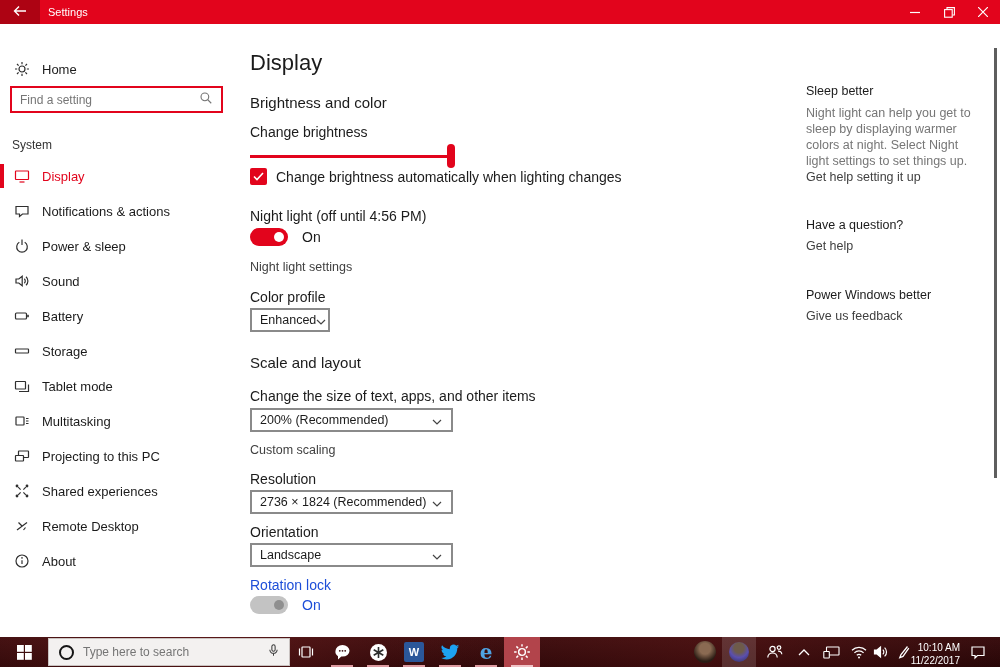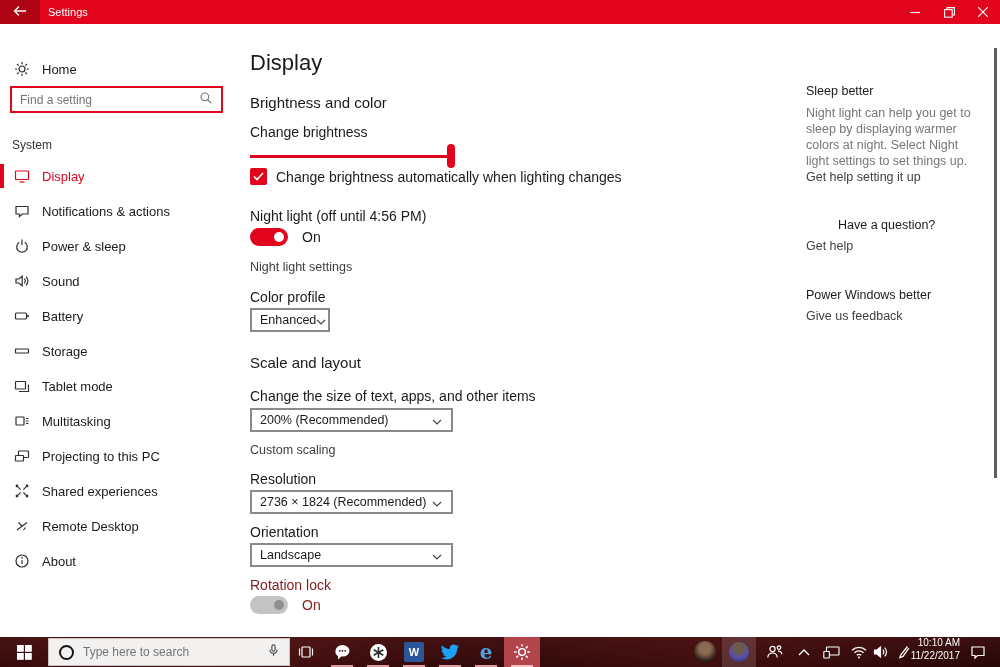--- a/index.html
+++ b/index.html
@@ -23,21 +23,21 @@
   .side-row.sel .lbl { color:#e2041c; }
   .sel-bar { position:absolute; left:0; width:4px; background:#e2041c; }
   .search-box { position:absolute; left:10px; top:50px; width:213px; height:27px; border:2px solid #e2041c; background:#fff; display:flex; align-items:center; }
   .search-box input { flex:1; border:none; outline:none; font-size:12px; color:#444; padding-left:8px; background:transparent; font-family:inherit; }
   .section-lbl { position:absolute; left:12px; top:102px; font-size:12px; color:#333; }
 
   
   .h1 { font-size:22px; font-weight:400; color:#1b1b1b; }
   .h2 { font-size:15px; font-weight:500; color:#1b1b1b; }
   .lbl12 { font-size:14px; color:#1b1b1b; }
-  .lbl12.gray { color:#7f1d1d; }
+  .lbl12.gray { color:#1d4ed8; }
   .link { font-size:12.5px; color:#404040; cursor:pointer; }
 
   .slider { position:absolute; left:250px; top:108px; width:205px; height:24px; cursor:pointer; }
   .slider .track { position:absolute; left:0; top:11px; width:100%; height:2.5px; background:#e2041c; }
   .slider .thumb { position:absolute; right:0; top:0; width:8px; height:24px; border-radius:4px; background:#e2041c; }
 
   .checkbox { width:17px; height:17px; background:#e2041c; border-radius:2px; display:flex; align-items:center; justify-content:center; cursor:pointer; }
 
   .toggle { width:38px; height:18px; border-radius:9px; position:relative; cursor:pointer; }
   .toggle.on { background:#e2041c; }
@@ -63,21 +63,21 @@
   .tb-item { position:absolute; top:0; height:30px; display:flex; align-items:center; justify-content:center; cursor:pointer; }
   .tb-search { position:absolute; left:48px; top:1px; width:242px; height:28px; background:#f3f1f0; border:1px solid #c9c2c0; display:flex; align-items:center; }
   .cortana-ring { width:15px; height:15px; border:2.5px solid #151515; border-radius:50%; margin-left:10px; flex:0 0 15px; }
   .tb-search input { flex:1; border:none; outline:none; background:transparent; font-size:12px; color:#5a5a5a; padding-left:9px; font-family:inherit; }
   .app-underline { position:absolute; bottom:0; left:7px; width:22px; height:2px; background:#dd9aa0; }
   .app-tile { position:absolute; top:0; width:36px; height:30px; display:flex; align-items:center; justify-content:center; cursor:pointer; }
   .app-tile.active { background:#b2444b; }
   .avatar { border-radius:50%; }
   .av1 { width:22px; height:22px; background:radial-gradient(circle at 50% 35%, #8a6a52 0 30%, #2a1c14 70%); }
   .av2 { width:20px; height:20px; background:radial-gradient(circle at 50% 30%, #6e5b4a 0 28%, #5b4fae 55%, #2e2a52 100%); }
-  .clock { position:absolute; left:908px; top:0; width:52px; height:30px; display:flex; flex-direction:column; align-items:flex-end; justify-content:flex-start; color:#fff; font-size:10px; line-height:1.25; cursor:pointer; }
+  .clock { position:absolute; left:908px; top:0; width:52px; height:30px; display:flex; flex-direction:column; align-items:flex-end; justify-content:flex-end; color:#fff; font-size:10px; line-height:1.25; cursor:pointer; }
   .word-tile { width:20px; height:20px; background:#2b579a; border-radius:2px; color:#fff; font-size:11px; font-weight:bold; display:flex; align-items:center; justify-content:center; }
   .edge-e { color:#4fa3e3; font-size:20px; font-weight:bold; font-family:"DejaVu Serif",serif; }
 </style>
 </head>
 <body>
 
 <div class="window">
 
   <div class="titlebar">
     <div class="back-btn">
@@ -304,21 +304,21 @@
         </span>
       <span class="lbl12 gray" style="margin-left:14px;">On</span>
     </div>
 
     <div class="abs h2" style="left:250px; top:598px;">Multiple displays</div>
 
     <div class="abs rr-head" style="left:806px; top:48px;">Sleep better</div>
     <div class="abs rr-body" style="left:806px; top:69px; width:174px;">Night light can help you get to sleep by displaying warmer colors at night. Select Night light settings to set things up.</div>
     <div class="abs link" style="left:806px; top:134px;">Get help setting it up</div>
 
-    <div class="abs rr-head" style="left:806px; top:182px;margin-left:32px;">Have a question?</div>
+    <div class="abs rr-head" style="left:806px; top:182px;">Have a question?</div>
     <div class="abs link" style="left:806px; top:203px;">Get help</div>
 
     <div class="abs rr-head" style="left:806px; top:252px;">Power Windows better</div>
     <div class="abs link" style="left:806px; top:273px;">Give us feedback</div>
 
     <div class="scrollbar-thumb"></div>
   </div>
 
   <div class="taskbar">
 

